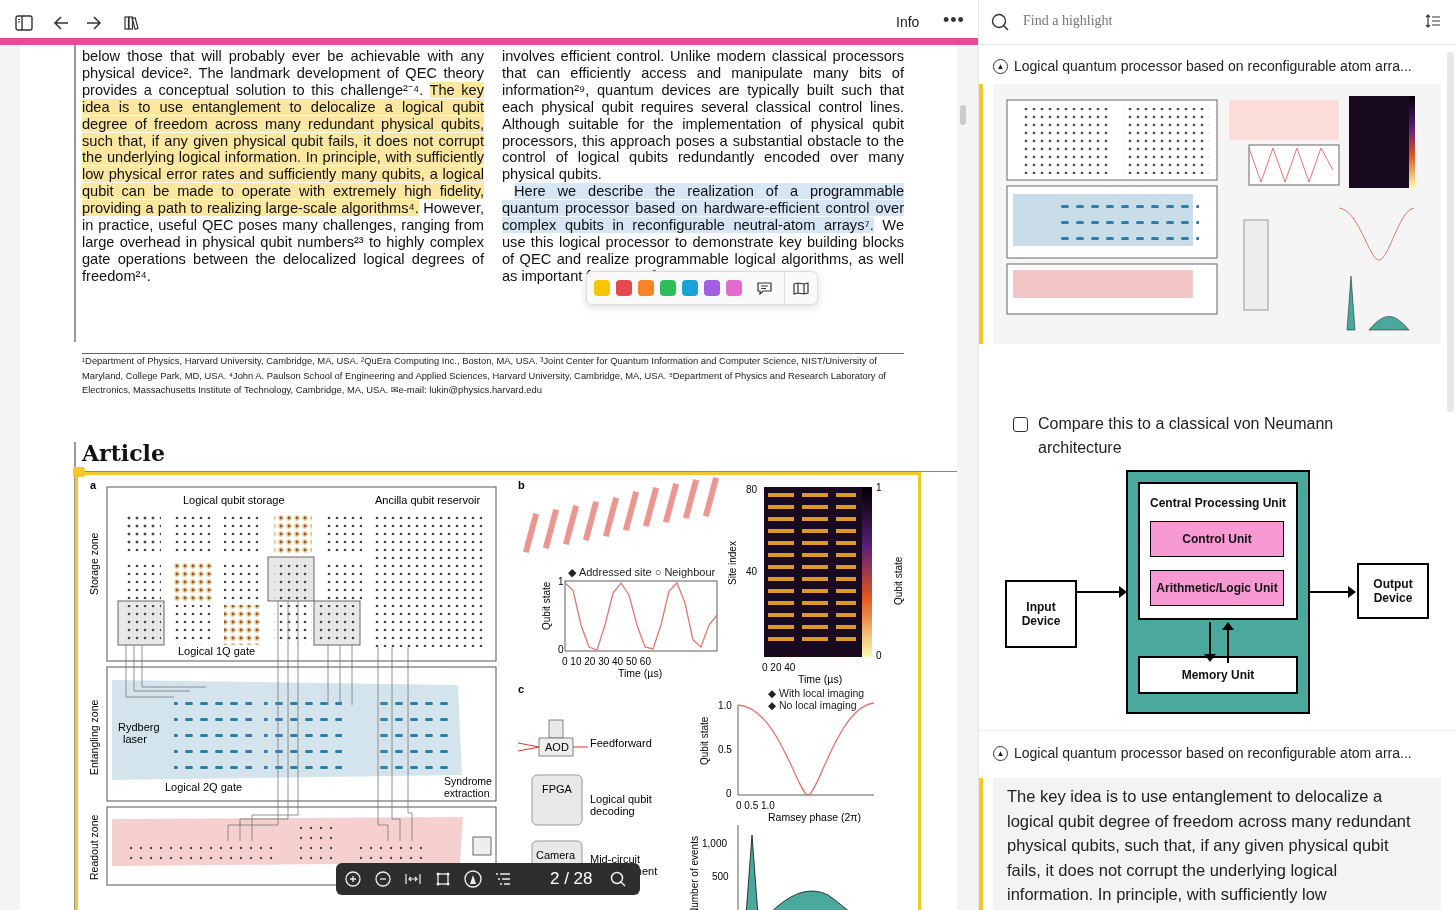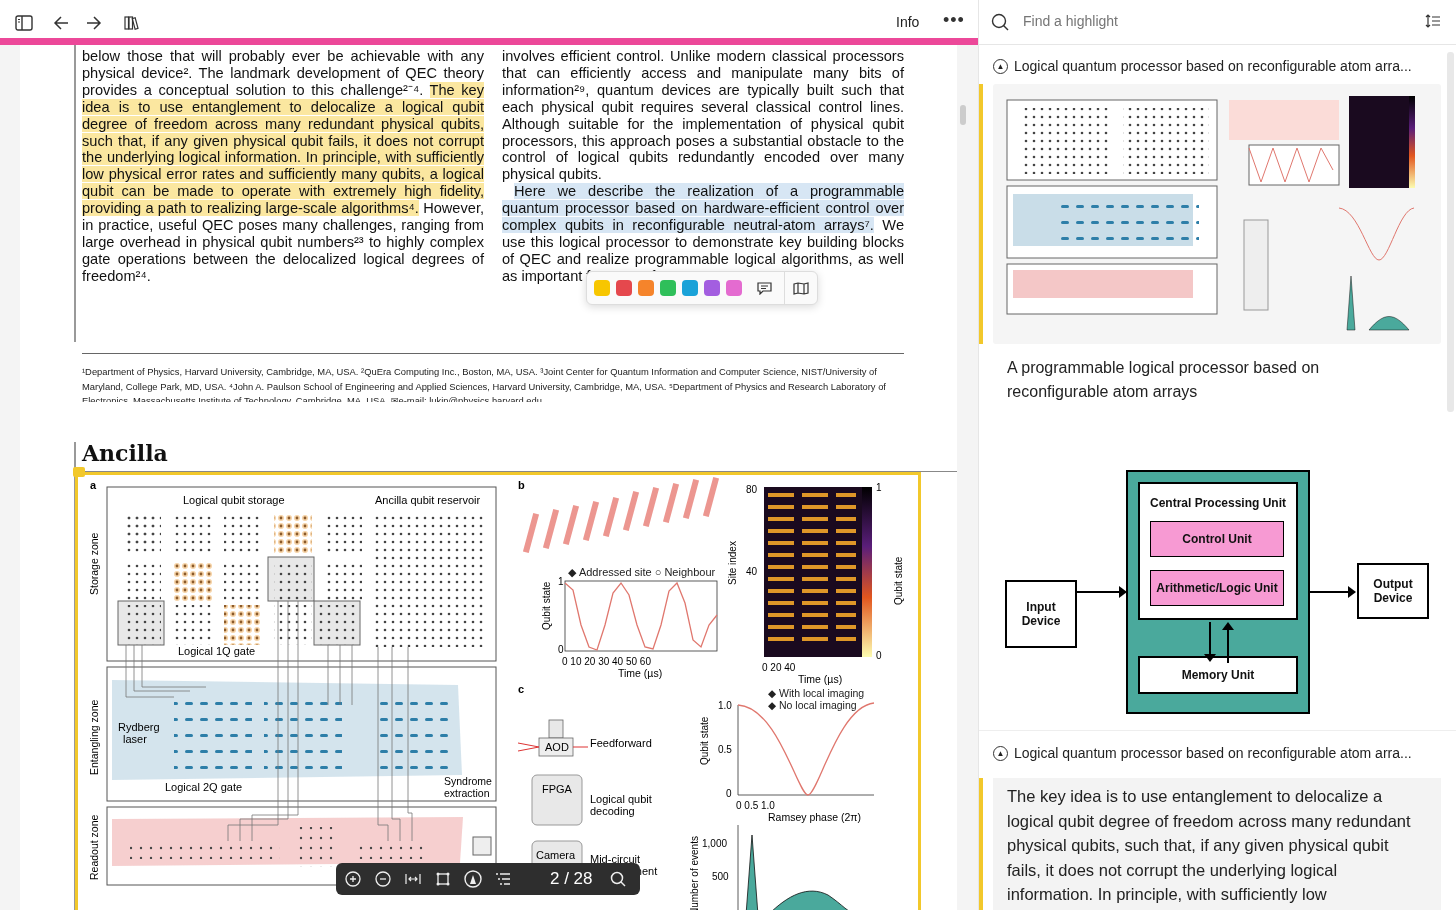--- a/index.html
+++ b/index.html
@@ -10,37 +10,37 @@
 .tb-more{position:absolute;left:943px;top:10px;font-size:18px;letter-spacing:1px;color:#333}
 .doc-area{position:absolute;left:0;top:45px;width:978px;height:865px;background:#f4f4f4;overflow:hidden}
 .page{position:absolute;left:20px;width:937px;background:#fff}
 .page1{top:-30px;height:422px}
 .page2{top:357px;height:520px}
 .col{position:absolute;font-family:Liberation Sans, sans-serif;font-size:14.6px;line-height:16.9px;color:#111;text-align:justify}
 .col p{margin:0}
 .hl-y{background:#fbe7a0}
 .hl-b{background:#d7e6f4}
 .rule-v{position:absolute;left:54px;top:0;width:2px;background:#999}
-.footnote{position:absolute;left:62px;top:338px;width:822px;font-size:9.4px;line-height:14.5px;color:#222;border-top:1px solid #666;padding-top:11px}
+.footnote{position:absolute;left:62px;top:338px;width:822px;font-size:9.4px;line-height:14.5px;color:#222;border-top:1px solid #666;padding-top:0}
 .footer-right{position:absolute;right:53px;top:390px;font-size:13px;color:#111}
 .color-pop{position:absolute;left:586px;top:226px;width:232px;height:34px;background:#fafafa;border:1px solid #ddd;border-radius:6px;box-shadow:0 2px 8px rgba(0,0,0,.15);display:flex;align-items:center;padding-left:7px;gap:6px}
 .swatch{width:16px;height:16px;border-radius:4px}
 .pop-sep{width:1px;height:34px;background:#ddd;margin-left:4px}
 .pop-icon{width:20px;height:20px;display:flex;align-items:center;justify-content:center;color:#333}
 .article-h{position:absolute;left:62px;top:38px;font-family:"DejaVu Serif",serif;font-weight:bold;font-size:22px;color:#111}
 .fig-frame{position:absolute;left:55px;top:70px;width:846px;height:460px;border:3px solid #f2c82b;border-bottom:none}
 .note-tag{position:absolute;left:53px;top:65px;width:12px;height:10px;background:#f2c82b;border-radius:2px}
 .float-bar{position:absolute;left:336px;top:863px;width:304px;height:32px;background:#2e2e2e;border-radius:6px;display:flex;align-items:center;color:#fff}
 .fb-icon{width:30px;height:30px;display:flex;align-items:center;justify-content:center;color:#eee;font-size:14px}
 .fb-page{font-size:17px;color:#fff;margin-left:32px;margin-right:10px}
 .scroll-doc{position:absolute;left:960px;top:60px;width:6px;height:20px;background:#ccc;border-radius:3px}
 .sidebar{position:absolute;left:978px;top:0;width:478px;height:910px;background:#fff;border-left:1px solid #e6e6e6}
 .sb-search{position:absolute;left:0;top:0;width:478px;height:45px;border-bottom:1px solid #e6e6e6}
 .sb-search-icon{position:absolute;left:12px;top:13px;color:#333}
-.sb-search-input{position:absolute;left:44px;top:13px;width:380px;border:none;outline:none;font-size:14px;font-family:Liberation Sans, sans-serif;color:#7f1d1d;background:transparent}
+.sb-search-input{position:absolute;left:44px;top:13px;width:380px;border:none;outline:none;font-size:14px;font-family:Liberation Serif, serif;color:#7f1d1d;background:transparent}
 .sb-sort{position:absolute;left:446px;top:14px;color:#333}
 .sb-scroll{position:absolute;left:468px;top:52px;width:7px;height:360px;background:#e8e8e8;border-radius:3px}
 .hl-card-title{position:absolute;left:14px;display:flex;align-items:center;gap:6px;font-size:14px;color:#222;white-space:nowrap}
 .hl-card-title .ic{width:15px;height:15px;border:1.3px solid #333;border-radius:50%;display:flex;align-items:center;justify-content:center;font-size:8px}
 .card1-bar{position:absolute;left:0;top:84px;width:4px;height:260px;background:#f2c82b}
 .card1-img{position:absolute;left:14px;top:84px;width:448px;height:260px;background:#f5f5f5;border-radius:3px;padding:6px}
 .card1-note{position:absolute;left:28px;top:356px;width:400px;font-size:16px;line-height:24px;color:#222}
 .check-row{position:absolute;left:34px;top:412px;display:flex;gap:10px;font-size:16px;line-height:24px;color:#222}
 .cb{width:15px;height:15px;border:1.5px solid #333;border-radius:3px;margin-top:5px;flex:none}
 .divider{position:absolute;left:0;top:730px;width:478px;height:1px;background:#eee}
@@ -120,21 +120,21 @@
     <div class="pop-sep"></div>
     <div class="pop-icon">
       <svg width="16" height="13" viewBox="0 0 16 13">
           <path d="M1 2 L5 1 L11 2 L15 1 V11 L11 12 L5 11 L1 12 Z M5 1 V11 M11 2 V12" fill="none" stroke="#333" stroke-width="1.2"></path>
         </svg>
     </div>
   </div>
 
   <div class="page page2">
     <div class="rule-v" style="top:40px;height:480px"></div>
-    <div class="article-h">Ancilla</div>
+    <div class="article-h">Article</div>
     <div style="position:absolute;left:62px;top:69px;width:875px;height:1px;background:#888"></div>
     <div class="note-tag"></div>
     <div class="fig-frame">
       <svg width="840" height="460" viewBox="0 0 840 460" style="font-family:'Liberation Sans',sans-serif">
 
         <text x="12" y="14" font-size="11" font-weight="bold">a</text>
         <rect x="29" y="12" width="389" height="174" fill="#fff" stroke="#555"></rect>
         <text x="105" y="29" font-size="11">Logical qubit storage</text>
         <text x="297" y="29" font-size="11">Ancilla qubit reservoir</text>
         <text x="20" y="120" font-size="10.5" transform="rotate(-90 20 120)">Storage zone</text>
@@ -417,21 +417,24 @@
       <rect x="230" y="10" width="110" height="40" fill="#fbdcd8"></rect>
       <rect x="250" y="55" width="90" height="40" fill="#fff" stroke="#666"></rect>
       <polyline points="250,58 262,92 274,58 286,92 298,58 310,92 322,58 334,80" fill="none" stroke="#e0776e"></polyline>
       <rect x="350" y="6" width="60" height="92" fill="#1a0a1f"></rect>
       <rect x="410" y="6" width="6" height="92" fill="url(#cbar)"></rect>
       <rect x="245" y="130" width="24" height="90" fill="#eee" stroke="#999"></rect>
       <path d="M340 118 C360 120, 370 170, 380 170 C390 170, 400 120, 415 118" fill="none" stroke="#e0776e"></path>
       <path d="M348 240 L352 186 L356 240 Z M370 240 C385 222, 395 222, 410 240 Z" fill="#4aa99c" stroke="#111" stroke-width=".5"></path>
     </svg>
   </div>
-  <div class="card1-note">A programmable logical processor based on reconfigurable atom arrays</div>
+  <div class="check-row">
+    <div class="cb"></div>
+    <div style="width:330px">Compare this to a classical von Neumann architecture</div>
+  </div>
 
   <div class="vn">
     <div class="vn-teal"></div>
     <div class="vn-box" style="left:135px;top:14px;width:160px;height:138px;align-items:flex-start;padding-top:12px">Central Processing Unit</div>
     <div class="vn-box vn-pink" style="left:147px;top:53px;width:134px;height:36px;border-width:1.5px">Control Unit</div>
     <div class="vn-box vn-pink" style="left:147px;top:102px;width:134px;height:36px;border-width:1.5px">Arithmetic/Logic Unit</div>
     <div class="vn-box" style="left:135px;top:188px;width:160px;height:38px">Memory Unit</div>
     <div class="vn-box" style="left:2px;top:112px;width:72px;height:68px">Input Device</div>
     <div class="vn-box" style="left:354px;top:95px;width:72px;height:56px">Output Device</div>
     <div class="arrow-h" style="left:74px;top:123px;width:44px"></div>

